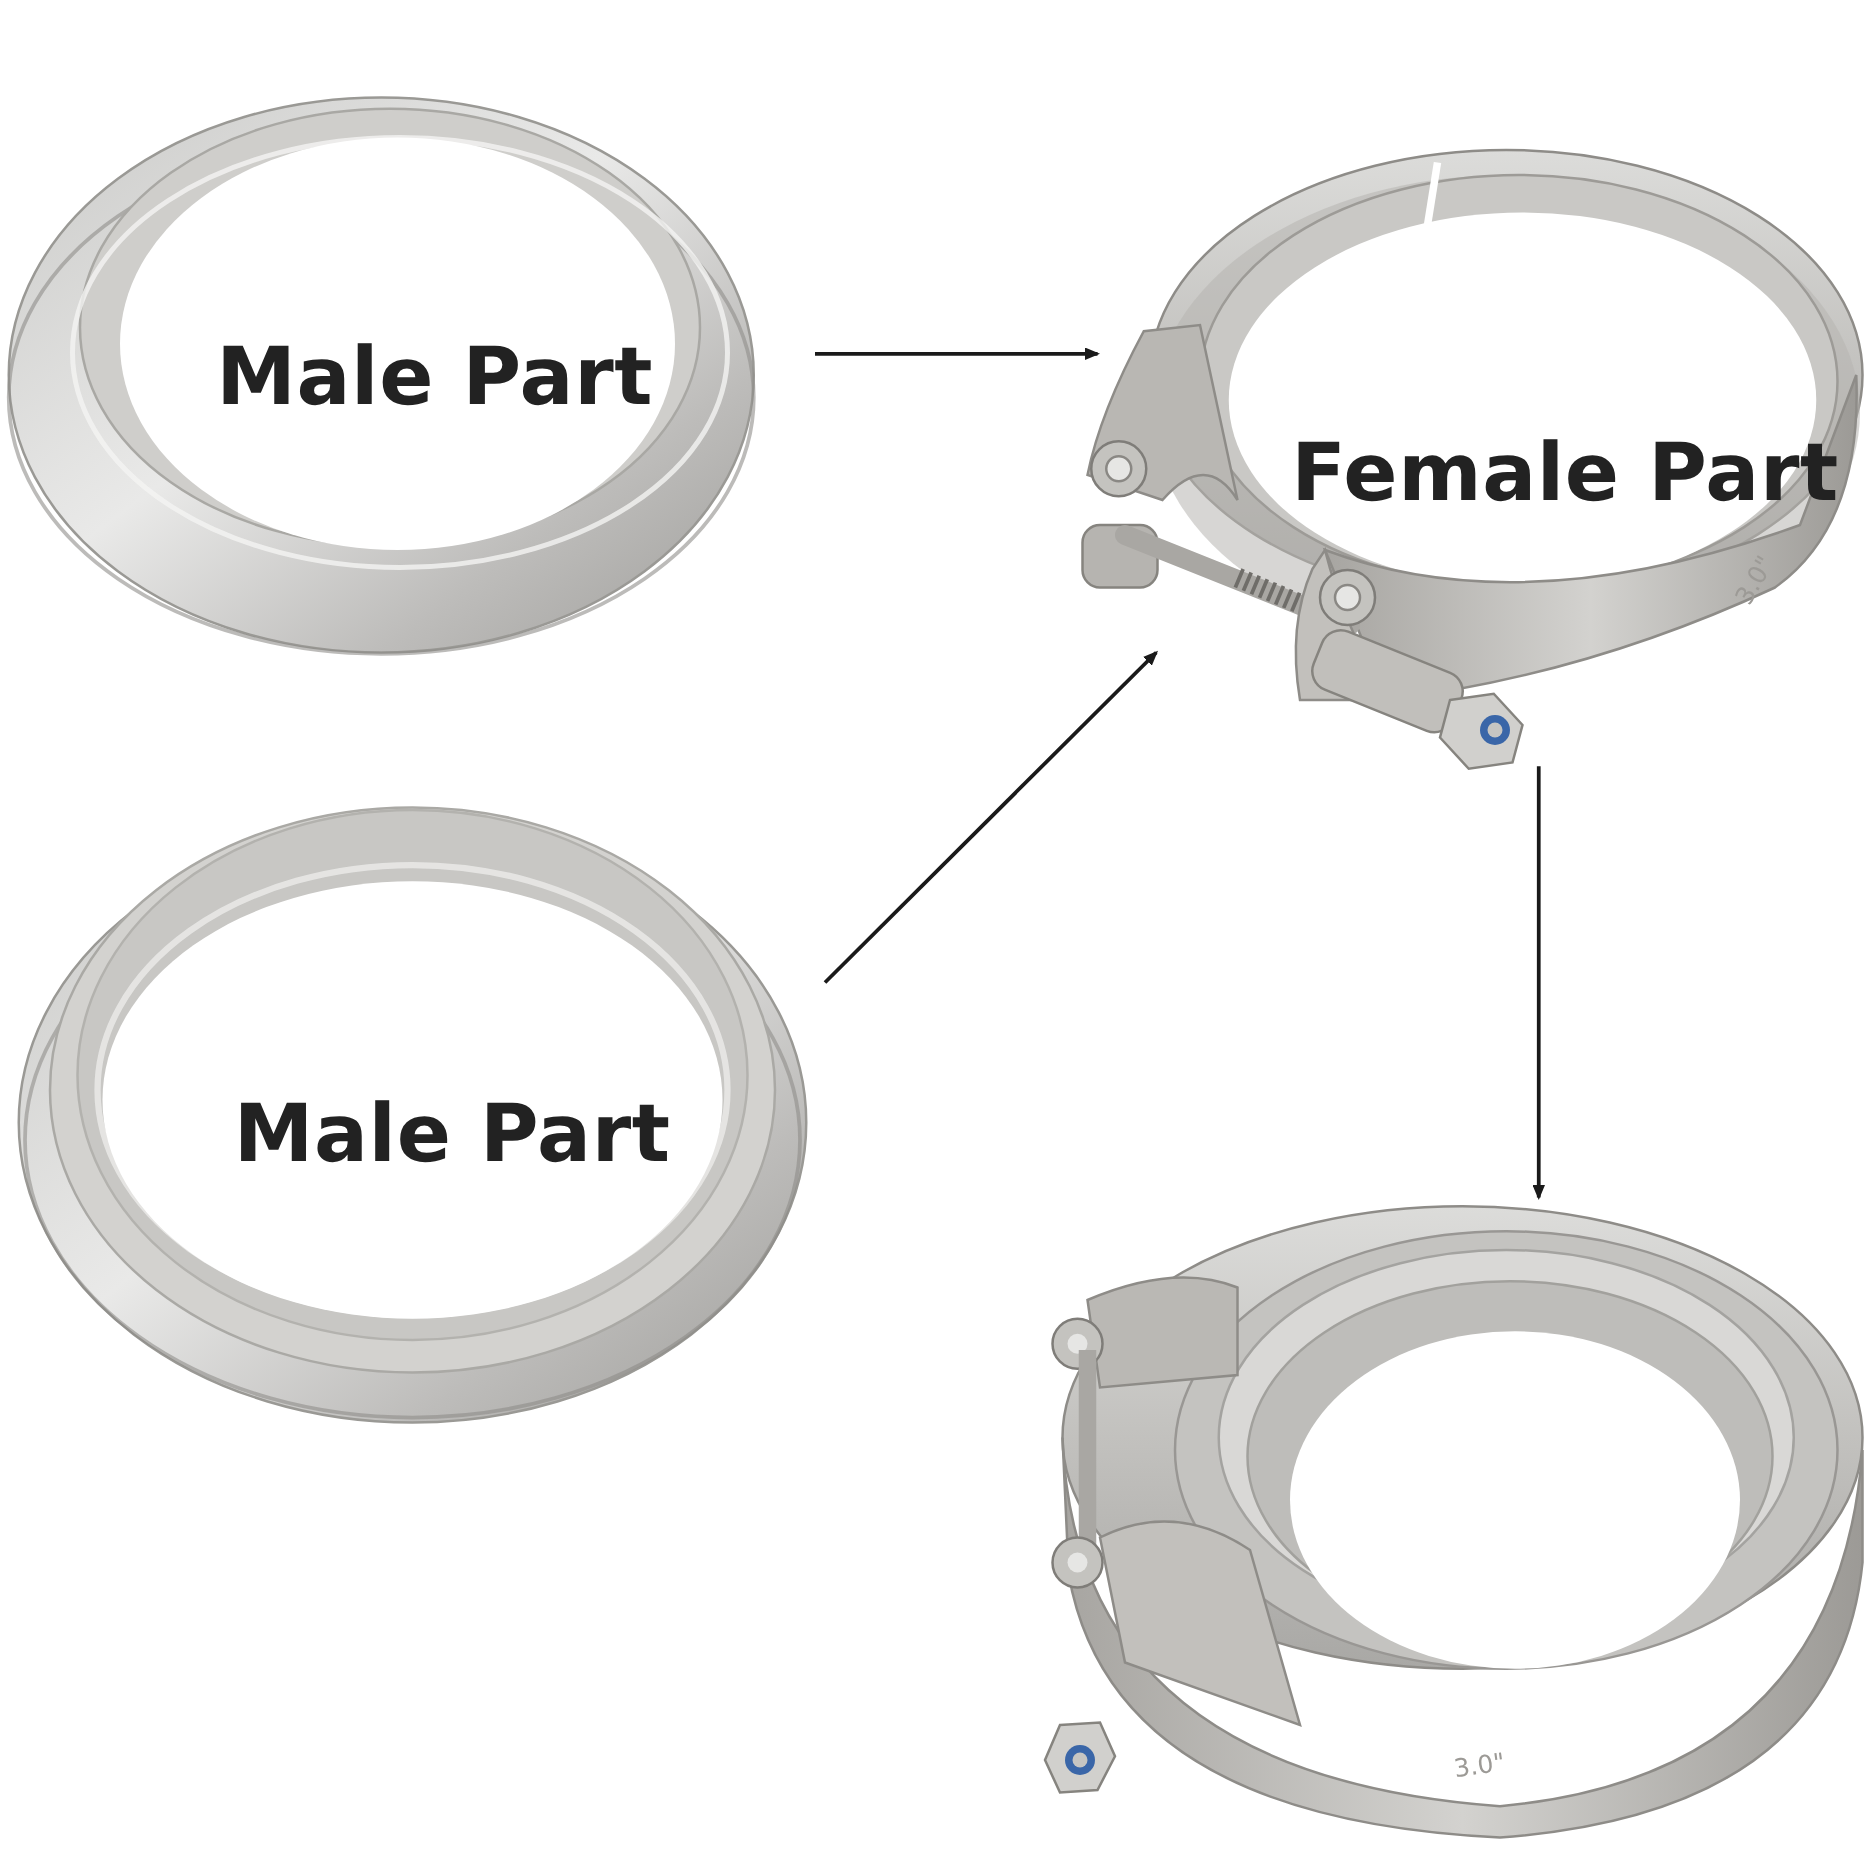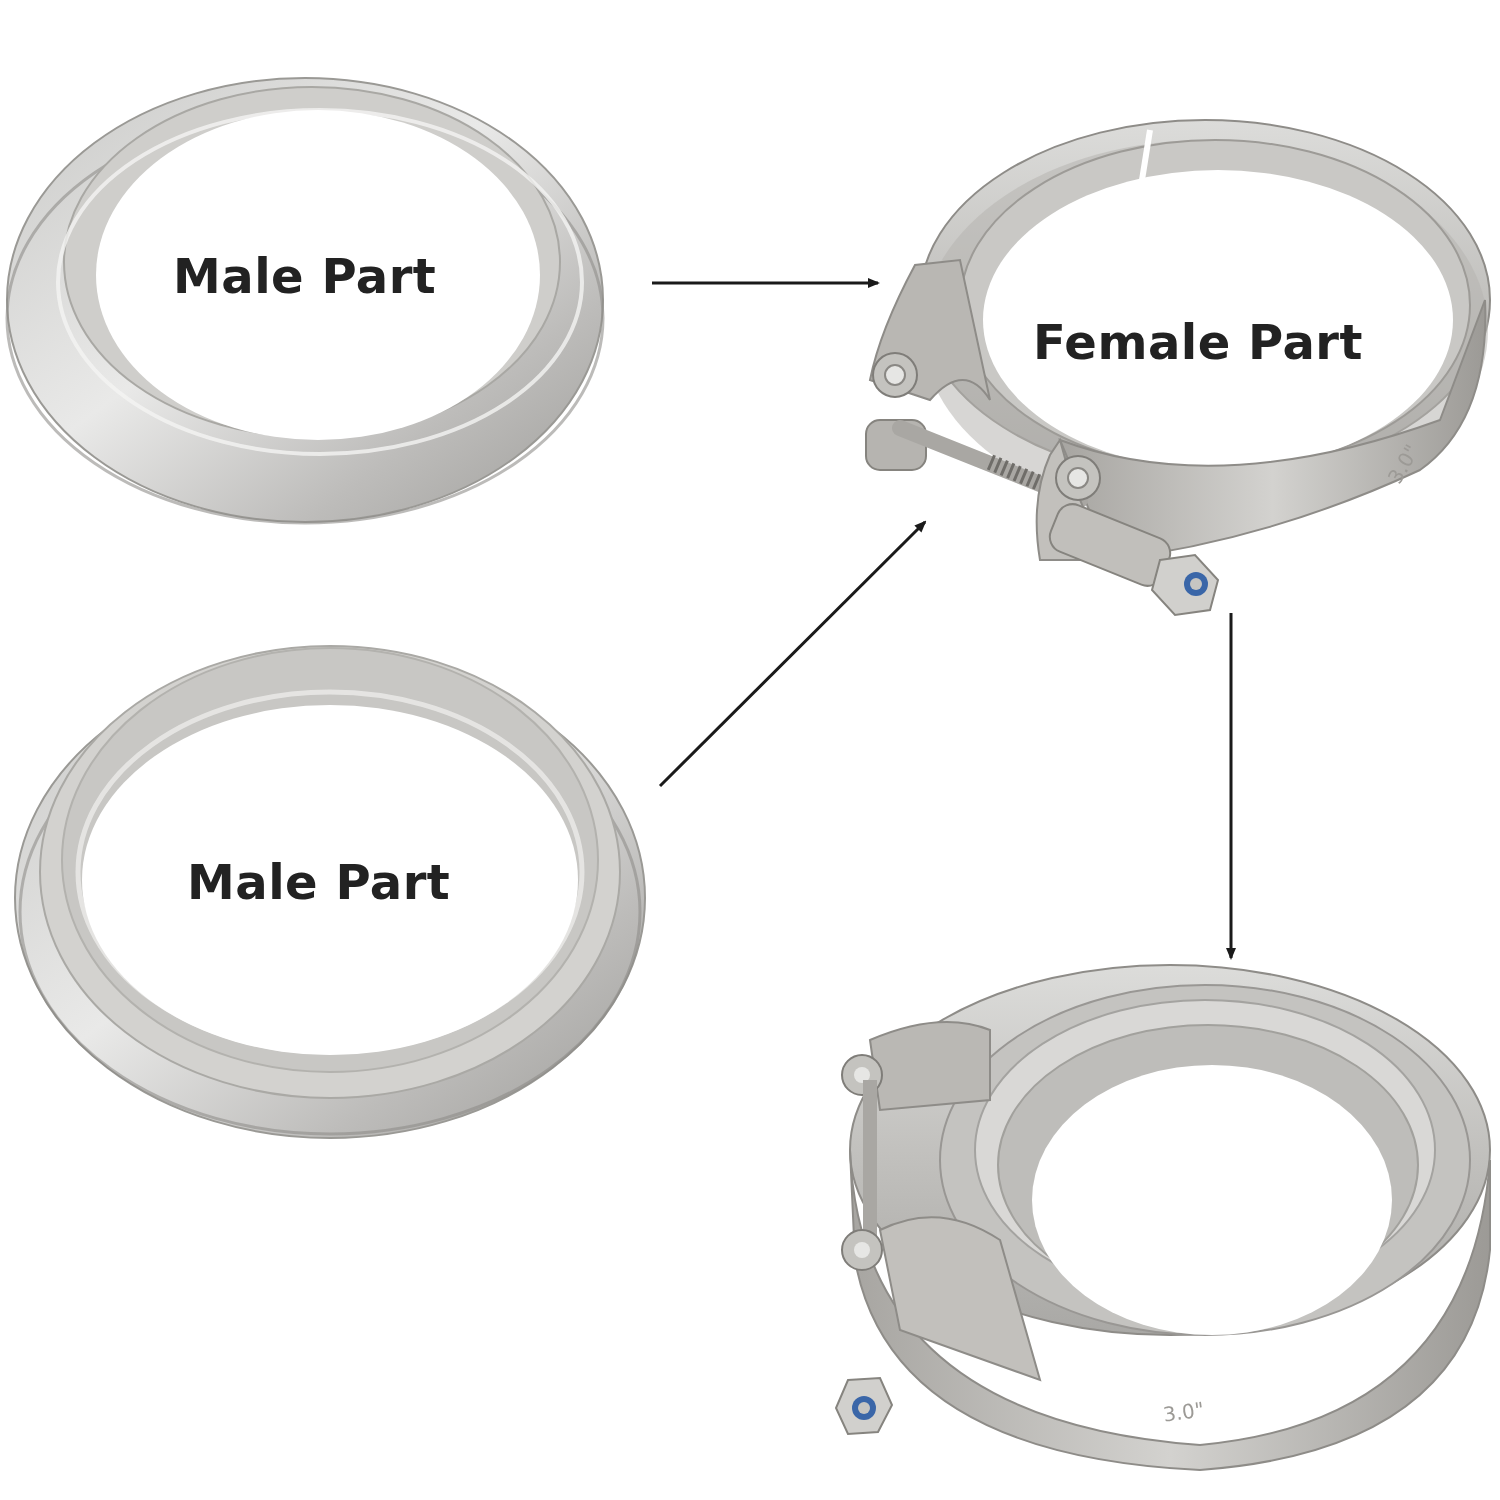--- a/index.html
+++ b/index.html
@@ -1,20 +1,20 @@
 <!DOCTYPE html>
 <html><head>
   <meta charset="utf-8">
   <style>
     html, body { margin: 0; padding: 0; background: #ffffff; }
     body { width: 1500px; height: 1500px; position: relative; overflow: hidden;
            font-family: "DejaVu Sans", "Liberation Sans", sans-serif; }
     #canvas { position: absolute; left: 0; top: 0; width: 1500px; height: 1500px; }
-    .label { position: absolute; color: #222222; font-weight: bold; font-size: 48px;
-             letter-spacing: 0.5px; white-space: nowrap; line-height: 1; }
+    .label { position: absolute; color: #222222; font-weight: bold; font-size: 64px;
+             letter-spacing: 0.5px; white-space: nowrap; line-height: 1; margin-top: 18px; }
     .stamp { position: absolute; color: #9c9a96; font-size: 20px; font-family: "DejaVu Sans", sans-serif; }
   </style>
 </head>
 <body>
 
 <svg id="canvas" width="1500" height="1500" viewBox="0 0 1500 1500" xmlns="http://www.w3.org/2000/svg">
   <defs>
     <linearGradient id="steelA" x1="0" y1="0" x2="1" y2="1">
       <stop offset="0" stop-color="#c9c9c7"></stop>
       <stop offset="0.45" stop-color="#e9e9e8"></stop>
@@ -105,16 +105,16 @@
     </g>
   </g>
 
   <line x1="652" y1="283" x2="878" y2="283" stroke="#1a1a1a" stroke-width="3" marker-end="url(#arrowhead)"></line>
   <line x1="660" y1="786" x2="925" y2="522" stroke="#1a1a1a" stroke-width="3" marker-end="url(#arrowhead)"></line>
   <line x1="1231" y1="613" x2="1231" y2="958" stroke="#1a1a1a" stroke-width="3" marker-end="url(#arrowhead)"></line>
 </svg>
 
 <div class="label" style="left:173px; top:252px;">Male Part</div>
 <div class="label" style="left:187px; top:858px;">Male Part</div>
-<div class="label" style="left:1033px; top:318px;">Female Part</div>
+<div class="label" style="left:1033px; top:329px;">Female Part</div>
 
 <div class="stamp" style="left:1383px; top:452px; transform:rotate(-60deg);">3.0"</div>
 <div class="stamp" style="left:1163px; top:1400px; transform:rotate(-8deg);">3.0"</div>
 
 </body></html>

